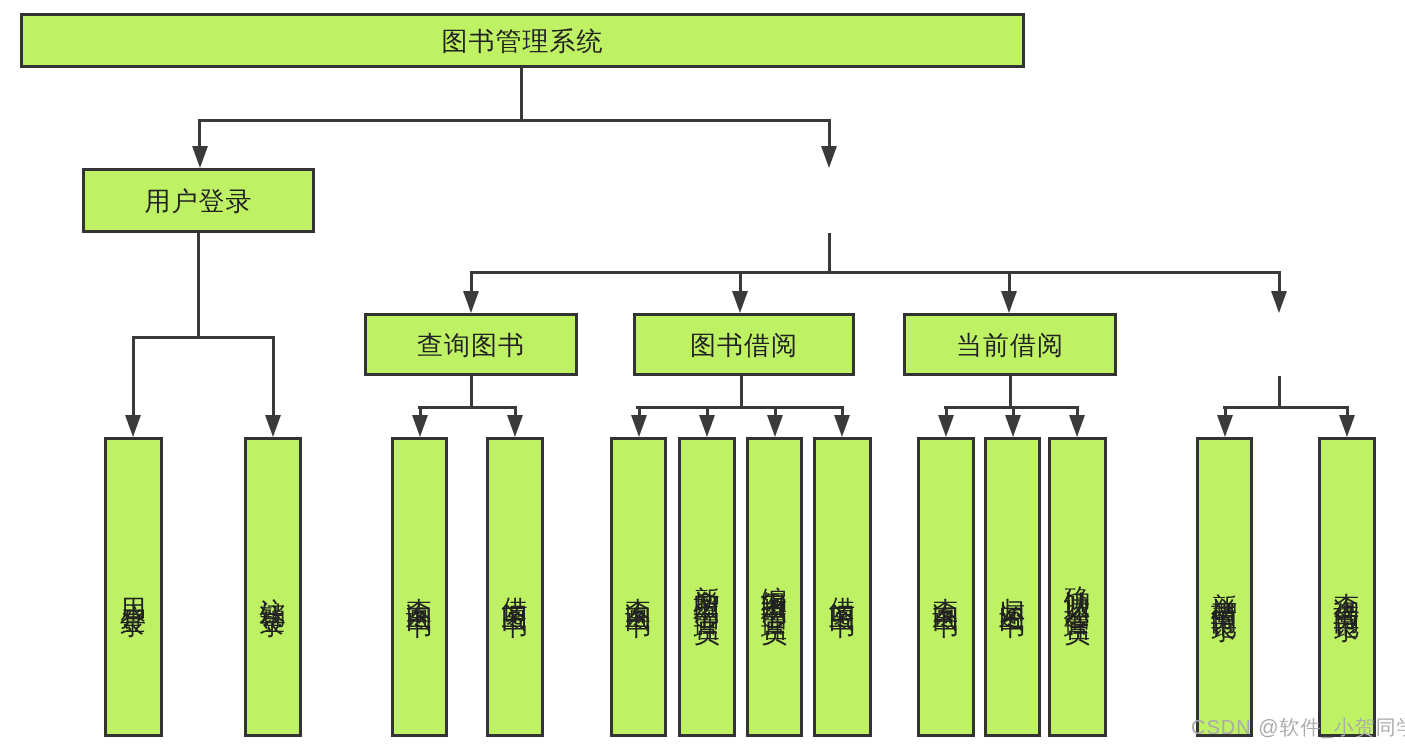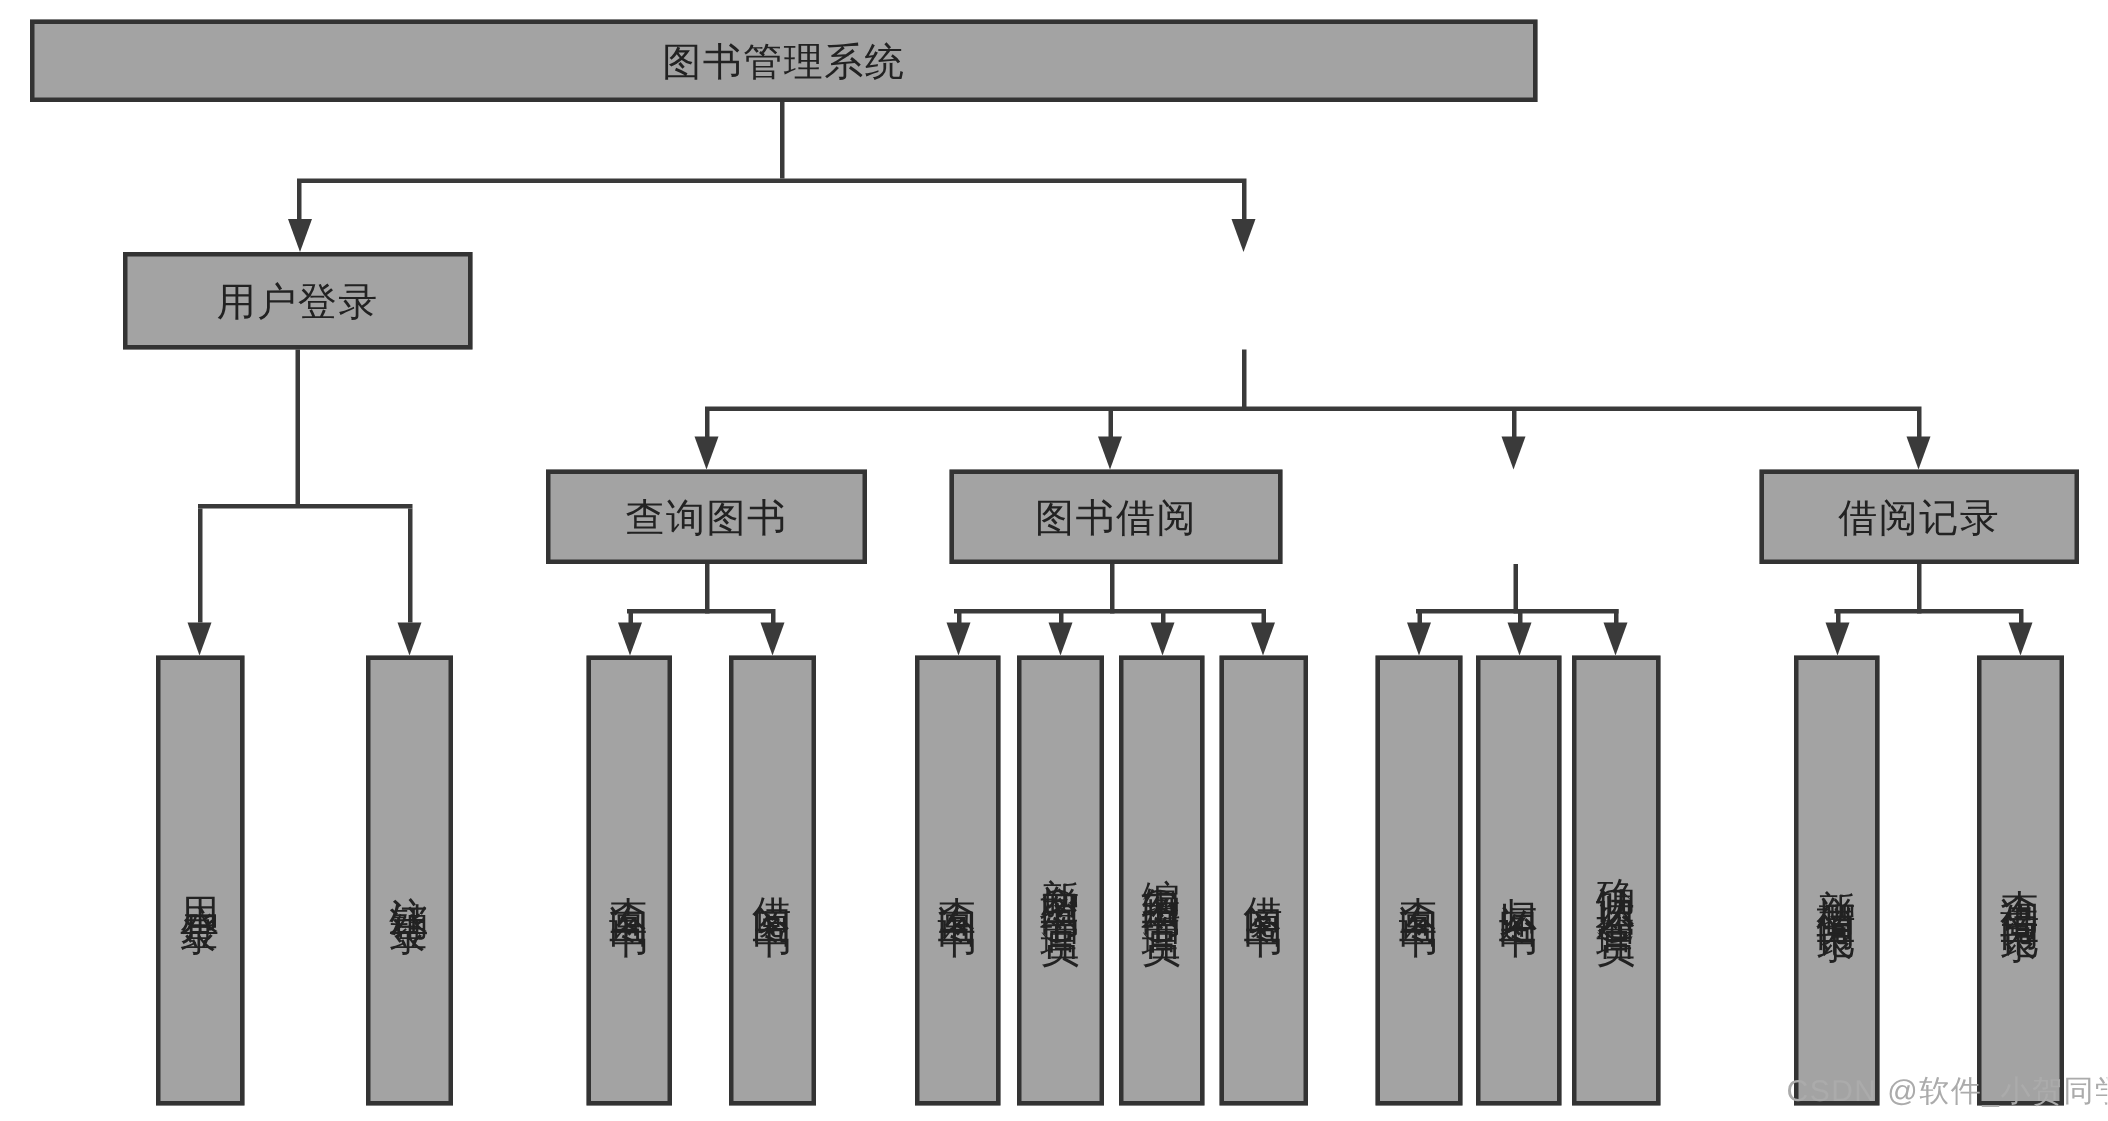--- a/index.html
+++ b/index.html
@@ -8,21 +8,21 @@
     --text:#222222;
     --wm:#ababab;
   }
   html,body{margin:0;padding:0;background:#ffffff;}
   #canvas{
     position:relative;width:1405px;height:747px;background:#ffffff;overflow:hidden;
     font-family:"Liberation Sans", sans-serif;color:var(--text);
   }
   .node{
     position:absolute;box-sizing:border-box;border:3px solid var(--border);
-    background:#a3a3a3;display:flex;align-items:center;justify-content:center;
+    background:#bef264;display:flex;align-items:center;justify-content:center;
     font-size:26px;line-height:1;letter-spacing:1px;
   }
   .leaf .label{
     writing-mode:vertical-rl;text-orientation:mixed;letter-spacing:5px;
   }
   .lh{position:absolute;height:3px;background:var(--line);}
   .lv{position:absolute;width:3px;background:var(--line);}
   .tri{
     position:absolute;width:0;height:0;
     border-left:8px solid transparent;border-right:8px solid transparent;
@@ -70,22 +70,22 @@
   <div class="tri" style="left:1001px;top:291px;"></div>
   <div class="lv" style="left:1278px;top:274px;height:20px;"></div>
   <div class="tri" style="left:1271px;top:291px;"></div>
 
   <div class="node" style="left:364px;top:313px;width:214px;height:63px;">
     <span class="label">查询图书</span>
   </div>
   <div class="node" style="left:633px;top:313px;width:222px;height:63px;">
     <span class="label">图书借阅</span>
   </div>
-  <div class="node" style="left:1173px;top:313px;width:213px;height:63px;">
-    <span class="label">借阅记录</span>
+  <div class="node" style="left:903px;top:313px;width:214px;height:63px;">
+    <span class="label">当前借阅</span>
   </div>
 
   <div class="lv" style="left:470px;top:376px;height:33px;"></div>
   <div class="lh" style="left:418px;top:406px;width:98px;"></div>
   <div class="lv" style="left:419px;top:406px;height:12px;"></div>
   <div class="tri" style="left:412px;top:415px;"></div>
   <div class="lv" style="left:514px;top:406px;height:12px;"></div>
   <div class="tri" style="left:507px;top:415px;"></div>
 
   <div class="lv" style="left:740px;top:376px;height:33px;"></div>

